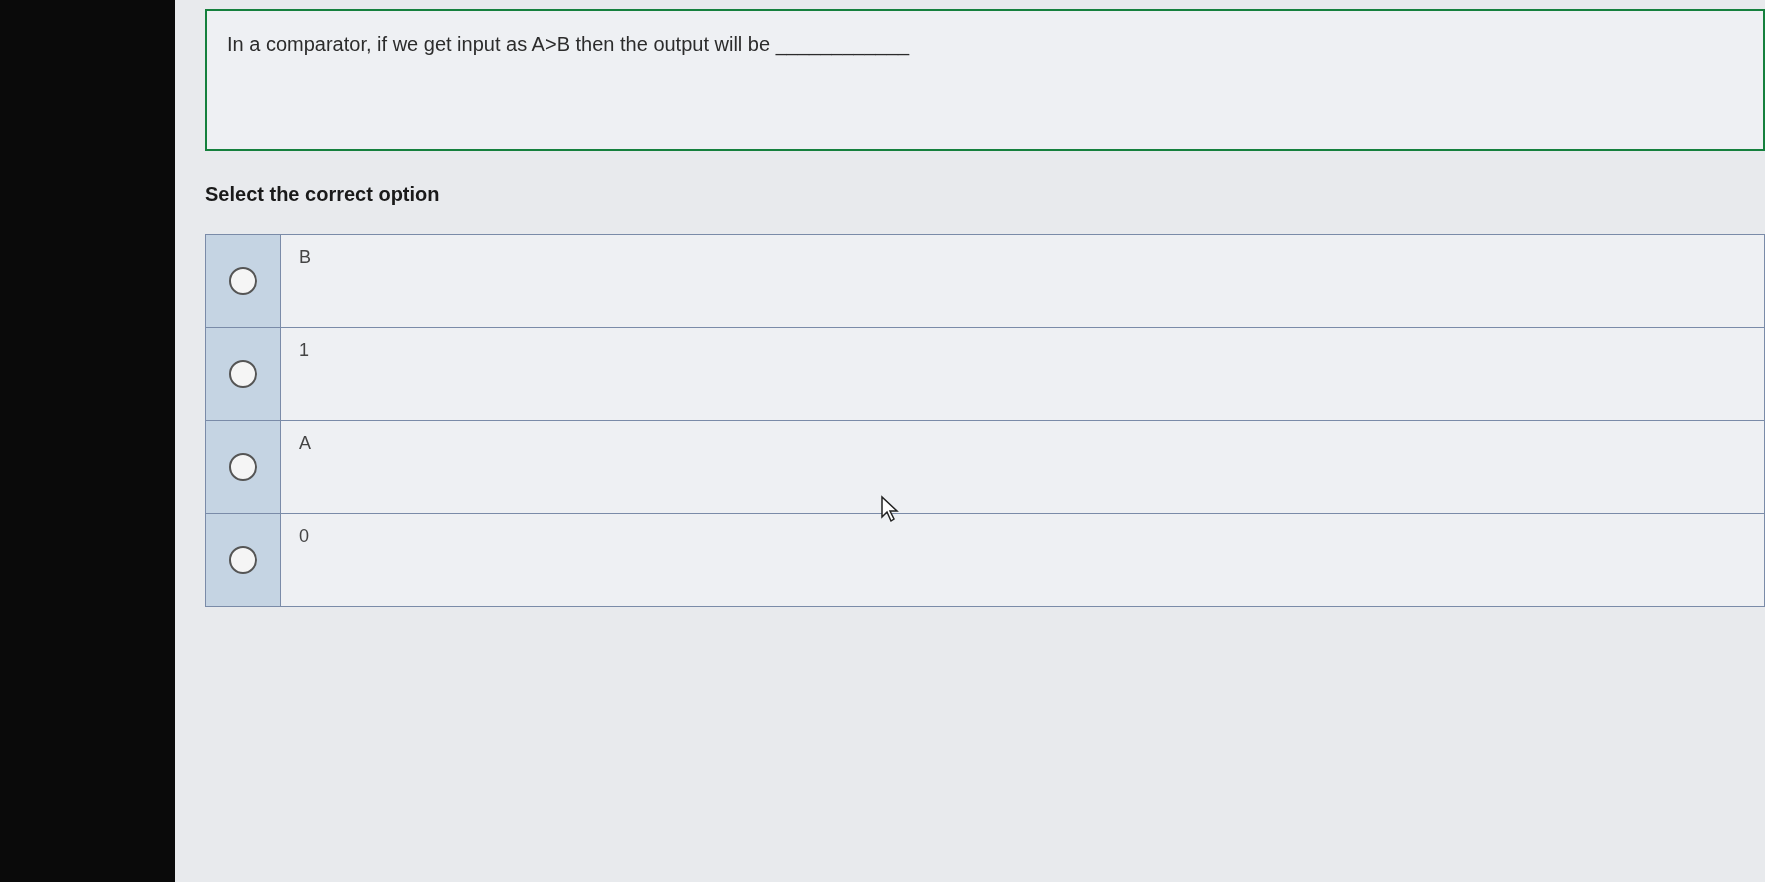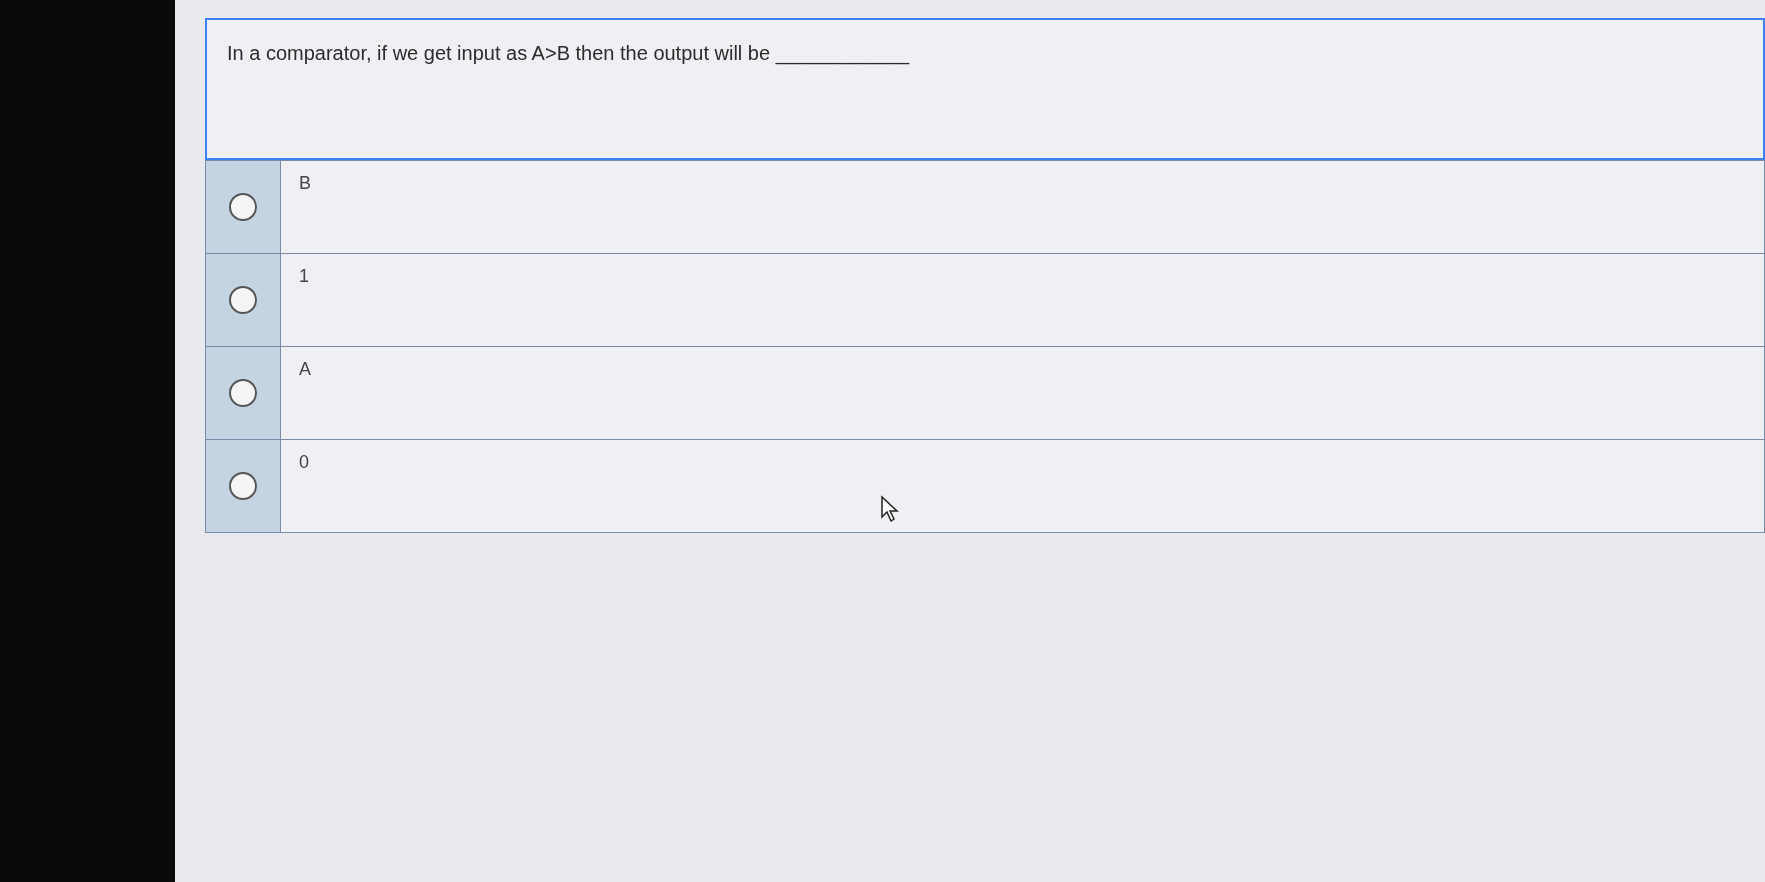--- a/index.html
+++ b/index.html
@@ -22,23 +22,23 @@
       flex-shrink: 0;
     }
     
     .main-content {
       flex: 1;
       background: #e8eaed;
       padding: 0 0 0 30px;
     }
     
     .question-box {
-      border: 2px solid #3b82f6;
+      border: 2px solid #15803d;
       padding: 18px 20px 90px 20px;
-      margin-top: 18px;
+      margin-top: 9px;
       background: #eef0f3;
     }
     
     .question-text {
       font-size: 20px;
       color: #2c2c2c;
       line-height: 1.5;
     }
     
     .instruction-text {
@@ -102,20 +102,21 @@
 <body>
 
 <div class="dark-sidebar"></div>
 
 <div class="main-content">
 
   <div class="question-box">
     <div class="question-text">In a comparator, if we get input as A&gt;B then the output will be ____________</div>
   </div>
 
+  <div class="instruction-text">Select the correct option</div>
 
   <div class="options-table">
 
     <div class="option-row">
       <div class="radio-cell">
         <div class="radio-circle"></div>
       </div>
       <div class="option-label-cell">B</div>
     </div>
 

